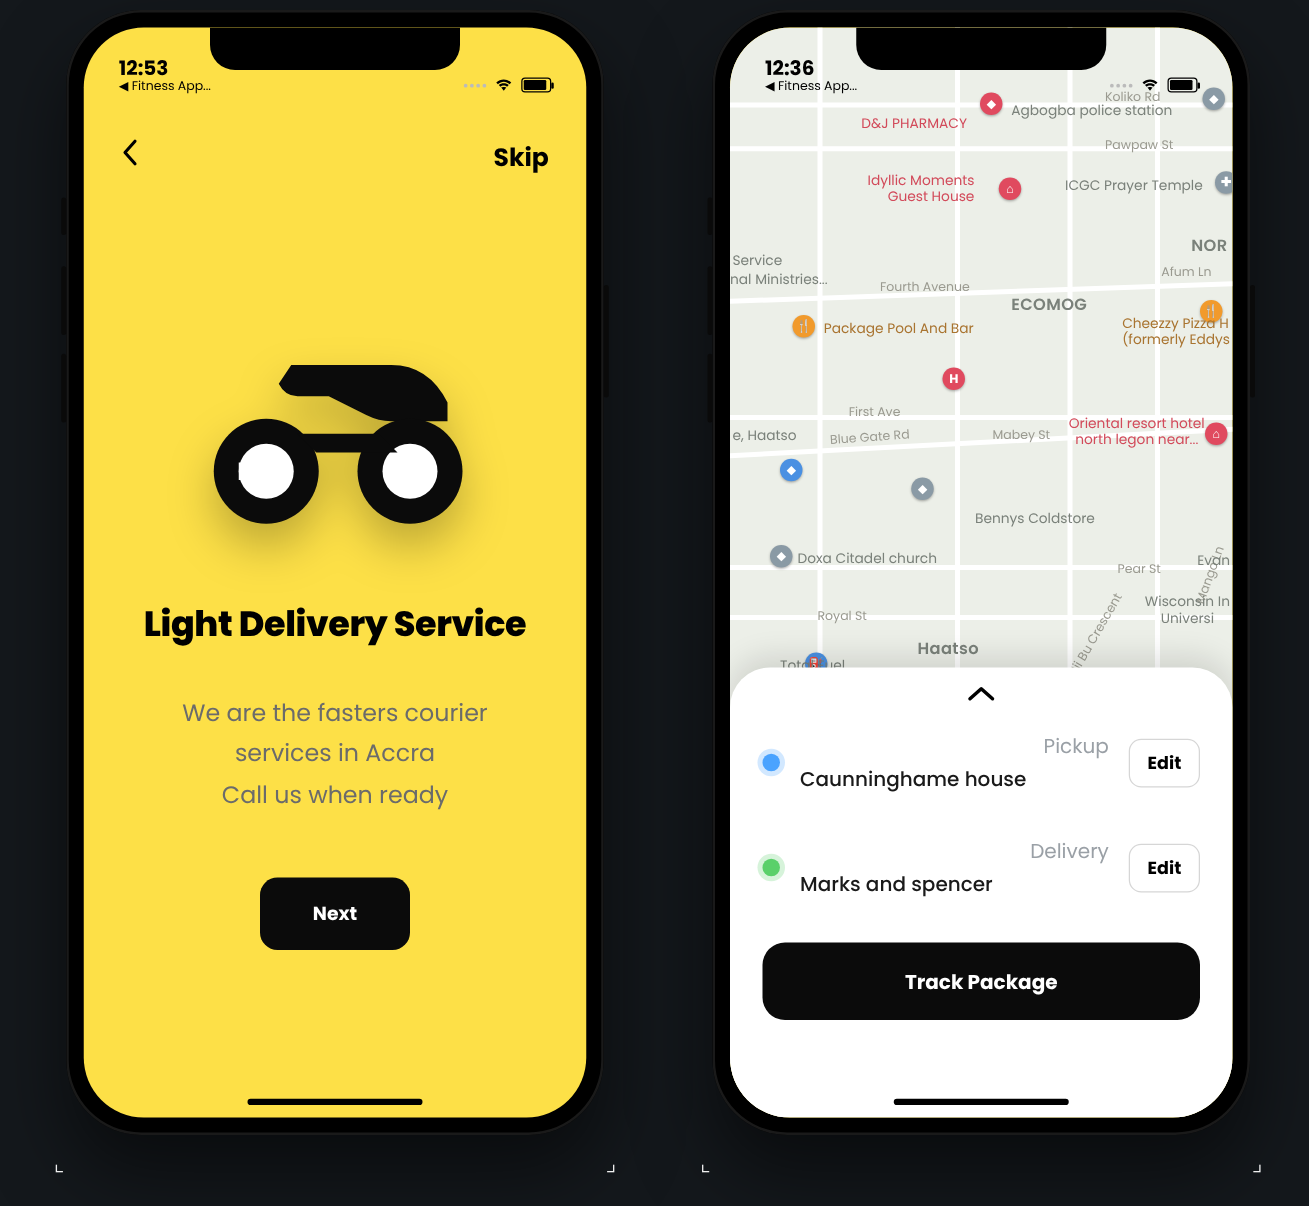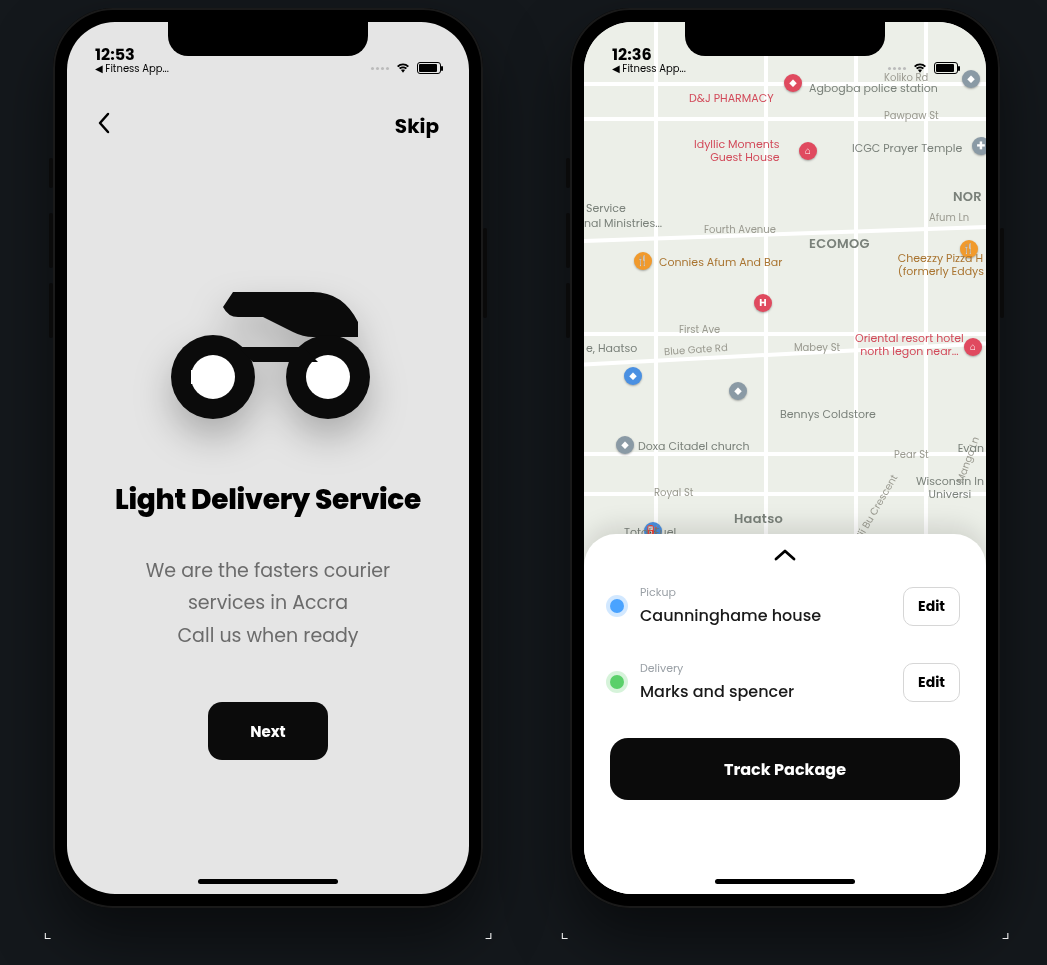--- a/index.html
+++ b/index.html
@@ -45,21 +45,21 @@
     z-index: 1;
   }
   .side-btn.mute { left: -4px; top: 150px; width: 4px; height: 30px; }
   .side-btn.vol1 { left: -4px; top: 205px; width: 4px; height: 55px; }
   .side-btn.vol2 { left: -4px; top: 275px; width: 4px; height: 55px; }
   .side-btn.power { right: -4px; top: 220px; width: 4px; height: 90px; }
 
   .screen {
     width: 100%;
     height: 100%;
-    background: #e5e5e5;
+    background: #fde047;
     border-radius: 48px;
     overflow: hidden;
     position: relative;
   }
 
   .notch {
     position: absolute;
     top: 0;
     left: 50%;
     transform: translateX(-50%);
@@ -220,21 +220,21 @@
     padding: 16px 0;
   }
   .dot {
     width: 14px; height: 14px;
     border-radius: 50%;
     flex-shrink:0;
   }
   .dot.blue { background:#4aa3ff; box-shadow: 0 0 0 4px rgba(74,163,255,0.25); }
   .dot.green { background:#5ad06a; box-shadow: 0 0 0 4px rgba(90,208,106,0.25); }
   .loc-text { flex:1; }
-  .loc-label { color:#9aa0a6; font-size:11px; }
+  .loc-label { color:#9aa0a6; font-size:16px;text-align:right; }
   .loc-value { color:#1a1a1a; font-size:16px; font-weight:500; margin-top:2px; }
   .edit-btn {
     border:1px solid #d6d6d6;
     border-radius:10px;
     padding: 8px 14px;
     font-size:14px;
     font-weight:700;
     background:#fff;
     cursor:pointer;
   }
@@ -403,21 +403,21 @@
         <span class="place-label gray" style="top:60px; left:225px;">Agbogba police station</span>
         <div class="pin red" style="top:120px; left:215px;">⌂</div>
         <span class="place-label red" style="top:116px; left:110px; text-align:right;">
           <span>Idyllic Moments</span><br><span>Guest House</span>
         </span>
         <div class="pin gray" style="top:115px; left:388px;">✚</div>
         <span class="place-label gray" style="top:120px; left:268px;">ICGC Prayer Temple</span>
         <span class="place-label gray" style="top:180px; left:2px;">Service</span>
         <span class="place-label gray" style="top:195px; left:0px;">nal Ministries...</span>
         <div class="pin orange" style="top:230px; left:50px;">🍴</div>
-        <span class="place-label brown" style="top:234px; left:75px;">Connies Afum And Bar</span>
+        <span class="place-label brown" style="top:234px; left:75px;">Package Pool And Bar</span>
         <div class="pin orange" style="top:218px; right:8px;">🍴</div>
         <span class="place-label brown" style="top:230px; right:2px; text-align:left;">
           <span>Cheezzy Pizza H</span><br><span>(formerly Eddys</span>
         </span>
         <div class="pin red" style="top:272px; left:170px;">H</div>
         <div class="pin red" style="top:316px; left:380px;">⌂</div>
         <span class="place-label red" style="top:310px; left:255px;margin-left:16px;">
           <span>Oriental resort hotel</span><br><span>north legon near...</span>
         </span>
         <div class="pin blue" style="top:345px; left:40px;">⬥</div>

